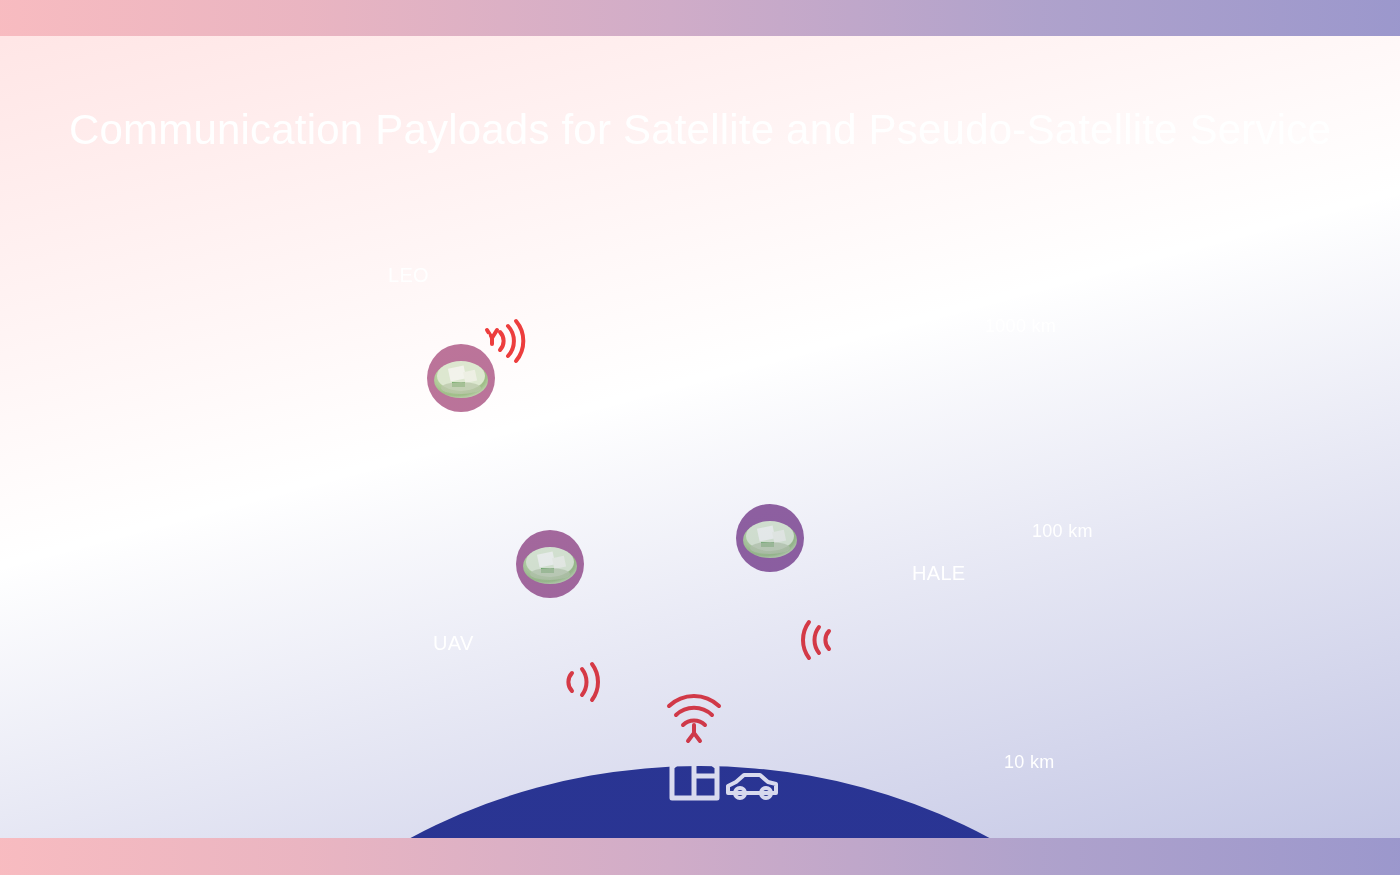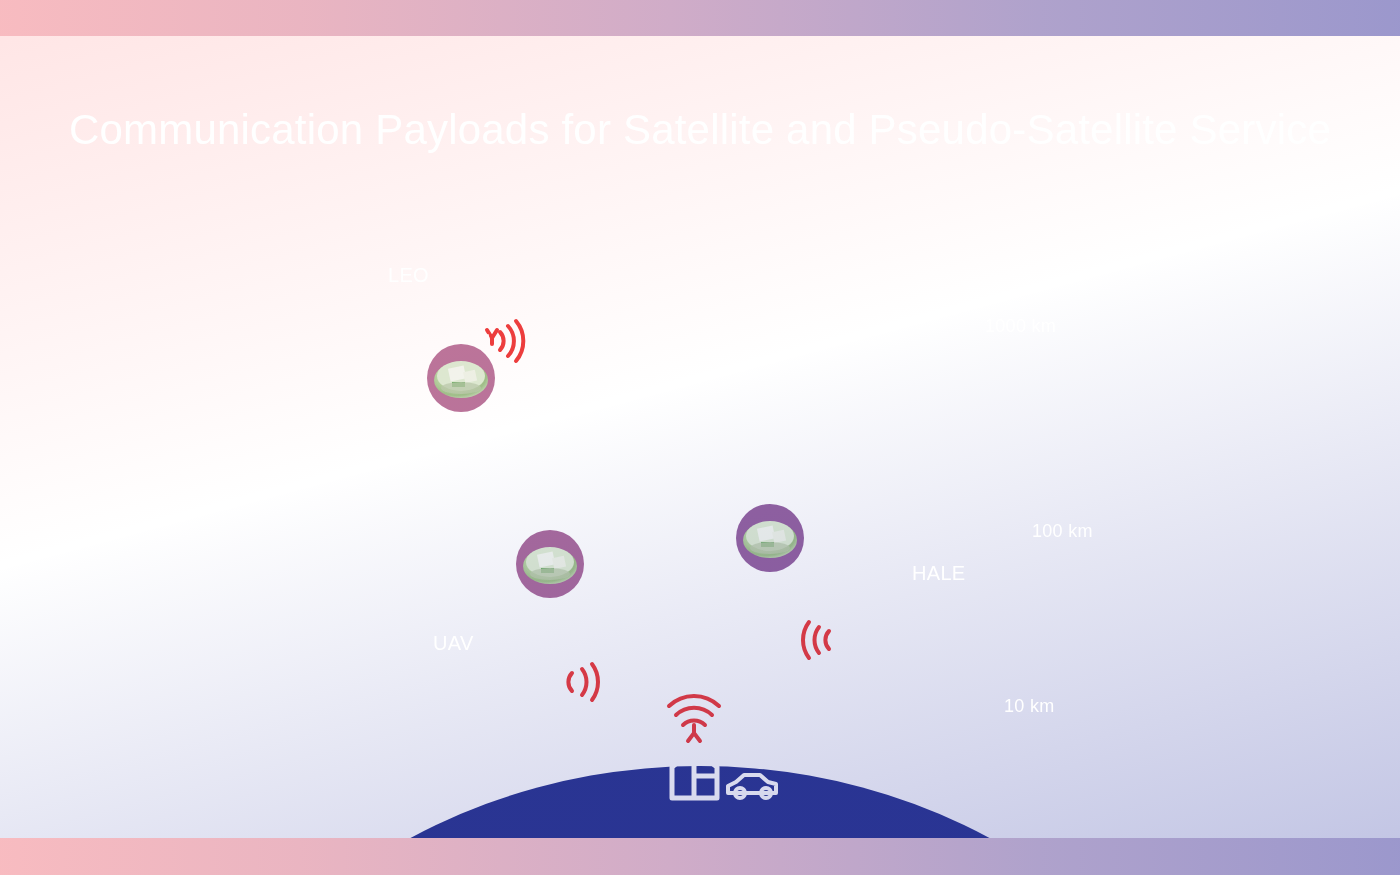--- a/index.html
+++ b/index.html
@@ -243,16 +243,16 @@
     </svg>
 
     <div class="title">Communication Payloads for Satellite and Pseudo-Satellite Service</div>
 
     <div class="lbl" style="left:388px; top:228px;">LEO</div>
     <div class="lbl" style="left:433px; top:596px;">UAV</div>
     <div class="lbl" style="left:912px; top:526px;">HALE</div>
 
     <div class="lbl alt" style="left:985px;  top:280px;">1000 km</div>
     <div class="lbl alt" style="left:996px;  top:485px;margin-left:36px;">100 km</div>
-    <div class="lbl alt" style="left:1004px; top:660px;">10 km</div>
+    <div class="lbl alt" style="left:1004px; top:716px;">10 km</div>
 
   </div>
 </div>
 
 </body></html>

